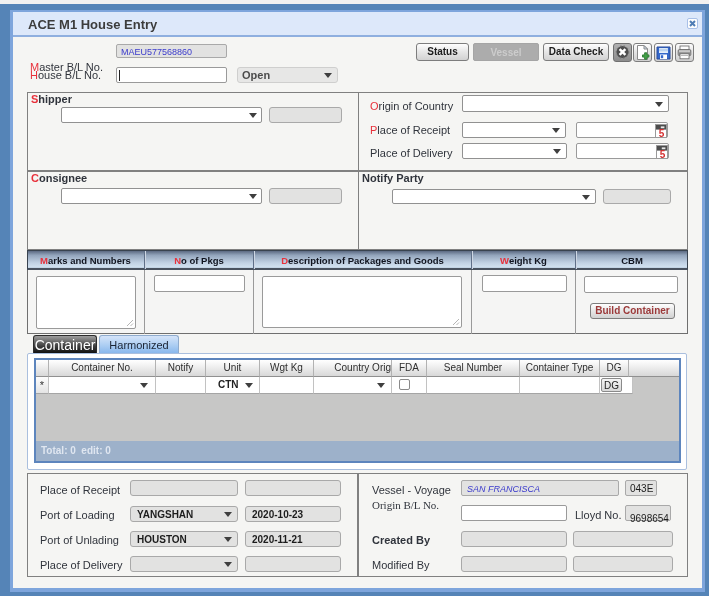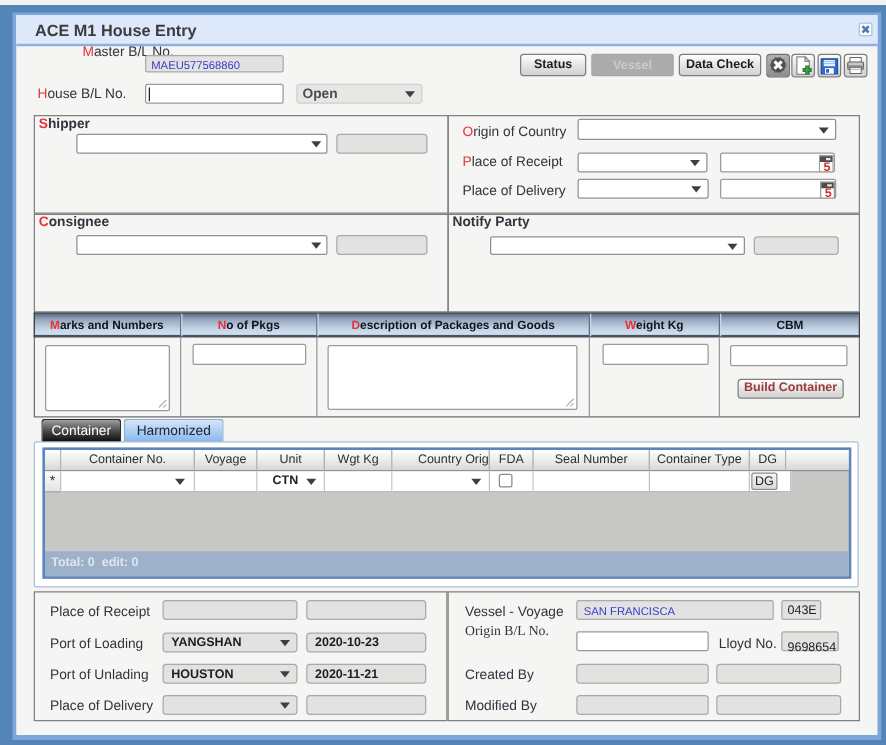--- a/index.html
+++ b/index.html
@@ -30,21 +30,21 @@
 
   <div class="abs" style="left:13px;top:12px;width:689px;height:23px;background:#dde8fa;"></div>
   <div class="abs" style="left:13px;top:35px;width:689px;height:2px;background:#8fafdf;"></div>
   <div class="abs" style="left:28px;top:17px;font-size:13px;font-weight:bold;color:#3c3c3c;">ACE M1 House Entry</div>
   <div class="abs" style="left:687px;top:18px;width:11px;height:11px;background:#fdfdfd;border:1px solid #a8c0e8;border-radius:2px;">
     <svg width="9" height="9" style="position:absolute;left:0px;top:0px;" viewBox="0 0 9 9">
         <path d="M2 2 L7 7 M7 2 L2 7" stroke="#4f7cb4" stroke-width="2"></path>
       </svg>
   </div>
 
-  <div class="lbl" style="left:30px;top:36px;margin-left:36px;">
+  <div class="lbl" style="left:30px;top:61px;">
     <span class="red">M</span>aster B/L No.</div>
   <div class="dis" style="left:116px;top:44px;width:111px;height:14px;border-radius:2px;">
     <span style="position:absolute;left:4px;top:2px;font-size:9px;color:#3a3acc;">MAEU577568860</span>
   </div>
 
   <div class="lbl" style="left:30px;top:69px;">
     <span class="red">H</span>ouse B/L No.</div>
   <div class="inp" style="left:116px;top:67px;width:111px;height:16px;">
     <div style="position:absolute;left:2px;top:2px;width:1px;height:11px;background:#222;"></div>
   </div>
@@ -176,33 +176,33 @@
   <div class="inp" style="left:154px;top:275px;width:91px;height:17px;"></div>
   <div class="inp" style="left:262px;top:276px;width:200px;height:52px;">
     <svg width="8" height="8" viewBox="0 0 8 8" style="position:absolute;right:1px;bottom:1px;">
         <path d="M7 1 L1 7 M7 4.5 L4.5 7" stroke="#b5b5b5" stroke-width="1"></path>
       </svg>
   </div>
   <div class="inp" style="left:482px;top:275px;width:85px;height:17px;"></div>
   <div class="inp" style="left:584px;top:276px;width:94px;height:17px;"></div>
   <div class="btn" style="left:590px;top:303px;width:85px;height:16px;line-height:14px;color:#9c3a3a;font-size:10px;white-space:nowrap;">Build Container</div>
 
-  <div class="abs" style="left:33px;top:335px;width:64px;height:19px;background:linear-gradient(#9e9e9e,#404040 55%,#0a0a0a);border:1px solid #2c2c2c;border-bottom:none;border-radius:3px 3px 0 0;color:#fff;font-size:11px;text-align:center;line-height:19px;">Container</div>
+  <div class="abs" style="left:33px;top:335px;width:64px;height:19px;background:linear-gradient(#9e9e9e,#404040 55%,#0a0a0a);border:1px solid #2c2c2c;border-bottom:none;border-radius:3px 3px 0 0;color:#fff;font-size:14px;text-align:center;line-height:19px;">Container</div>
   <div class="abs" style="left:99px;top:335px;width:80px;height:19px;background:linear-gradient(#d5e4f9,#a9ccf2 55%,#85b5ec);border:1px solid #8fabcd;border-bottom:none;border-radius:3px 3px 0 0;color:#1a2433;font-size:11px;text-align:center;line-height:19px;">Harmonized</div>
 
   <div class="abs" style="left:27px;top:353px;width:660px;height:117px;border:1px solid #aabfde;border-radius:2px;background:#fff;"></div>
   <div class="abs" style="left:34px;top:358px;width:647px;height:105px;border:2px solid #5d85bd;background:#c7c7c6;"></div>
 
   <div class="abs" style="left:36px;top:441px;width:643px;height:20px;background:#9db1ca;">
     <span style="position:absolute;left:5px;top:4px;font-size:10px;font-weight:bold;color:#dfe6f0;">Total: 0&nbsp;&nbsp;edit: 0</span>
   </div>
 
   <div class="ghd" style="left:36px;width:13px;"></div>
   <div class="ghd" style="left:49px;width:107px;">Container No.</div>
-  <div class="ghd" style="left:156px;width:50px;">Voyage</div>
+  <div class="ghd" style="left:156px;width:50px;">Notify</div>
   <div class="ghd" style="left:206px;width:54px;">Unit</div>
   <div class="ghd" style="left:260px;width:54px;">Wgt Kg</div>
   <div class="ghd" style="left:314px;width:78px;text-align:right;">Country Orig</div>
   <div class="ghd" style="left:392px;width:35px;">FDA</div>
   <div class="ghd" style="left:427px;width:93px;">Seal Number</div>
   <div class="ghd" style="left:520px;width:80px;">Container Type</div>
   <div class="ghd" style="left:600px;width:29px;">DG</div>
   <div class="ghd" style="left:629px;width:50px;border-right:none;"></div>
 
   <div class="gcell" style="left:36px;width:13px;background:linear-gradient(#fdfdfd,#e4e4e4);text-align:center;font-size:11px;color:#333;line-height:17px;">*</div>
@@ -253,34 +253,34 @@
     </div>
 
   <div class="lbl" style="left:40px;top:559px;">Place of Delivery</div>
   <div class="dis" style="left:130px;top:556px;width:108px;height:16px;">
       <span class="arr" style="right:5px;top:5px;"></span>
     </div>
   <div class="dis" style="left:245px;top:556px;width:96px;height:16px;"></div>
 
   <div class="lbl" style="left:372px;top:484px;">Vessel - Voyage</div>
   <div class="dis" style="left:461px;top:480px;width:158px;height:16px;border-radius:2px;">
-      <span style="position:absolute;left:5px;top:3px;font-size:9px;color:#3a3acc;">SAN FRANCISCA</span>
+      <span style="position:absolute;left:5px;top:3px;font-size:9px;color:#3a3acc;font-style:italic;">SAN FRANCISCA</span>
     </div>
   <div class="dis" style="left:625px;top:480px;width:32px;height:16px;border-radius:2px;">
       <span class="gval" style="position:absolute;left:4px;top:2px;font-weight:normal;">043E</span>
     </div>
 
   <div class="lbl" style="left:372px;top:499px;font-family:Liberation Serif, serif;">Origin B/L No.</div>
   <div class="inp" style="left:461px;top:505px;width:106px;height:16px;"></div>
   <div class="lbl" style="left:575px;top:509px;">Lloyd No.</div>
   <div class="dis" style="left:625px;top:505px;width:46px;height:16px;border-radius:2px;">
       <span class="gval" style="position:absolute;left:4px;top:7px;font-weight:normal;">9698654</span>
     </div>
 
-  <div class="lbl" style="left:372px;top:534px;">Created By</div>
+  <div class="lbl" style="left:372px;top:534px;font-weight:bold;">Created By</div>
   <div class="dis" style="left:461px;top:531px;width:106px;height:16px;"></div>
   <div class="dis" style="left:573px;top:531px;width:100px;height:16px;"></div>
 
   <div class="lbl" style="left:372px;top:559px;">Modified By</div>
   <div class="dis" style="left:461px;top:556px;width:106px;height:16px;"></div>
   <div class="dis" style="left:573px;top:556px;width:100px;height:16px;"></div>
 
 </div>
 
 </body></html>

